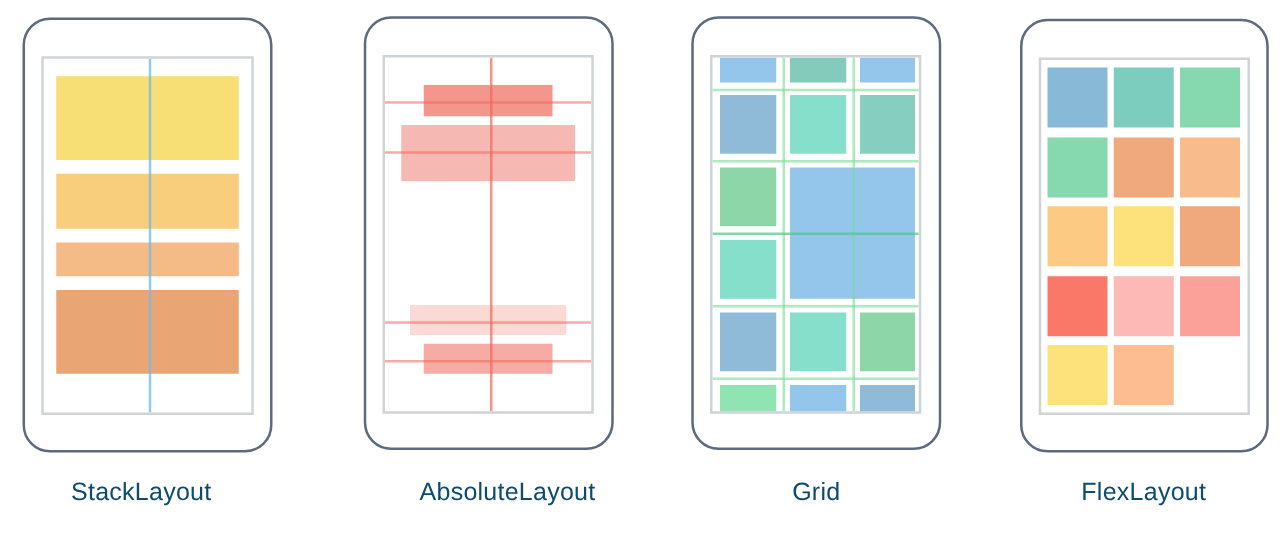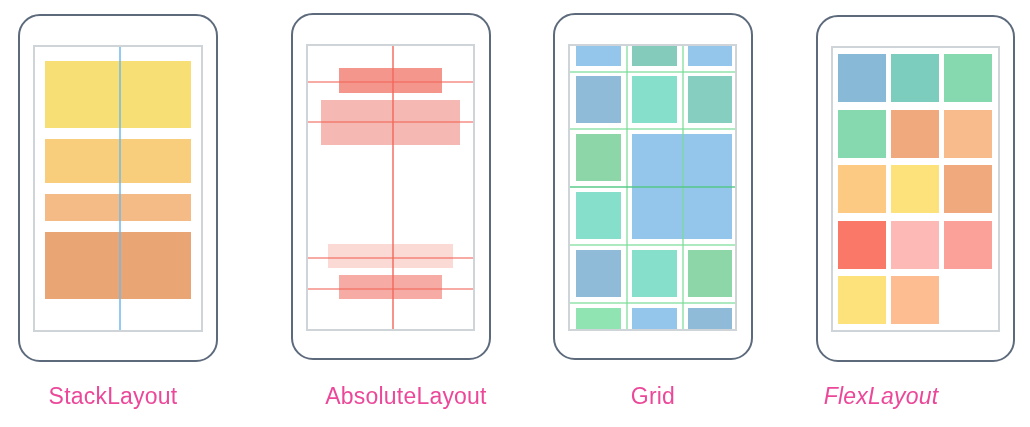--- a/index.html
+++ b/index.html
@@ -2,21 +2,21 @@
 <html><head>
 <meta charset="utf-8">
 <style>
   html, body { margin: 0; padding: 0; background: #ffffff; }
   body { width: 1030px; height: 427px; position: relative; overflow: hidden; font-family: "Liberation Sans", sans-serif; }
   .phone { position: absolute; box-sizing: border-box; border: 2.5px solid #5c6a7c; border-radius: 22px; background: #fff; }
   .screen { position: absolute; box-sizing: border-box; border: 2px solid #cfd4d8; background: #fff; overflow: hidden; }
   .blk { position: absolute; }
   .vline { position: absolute; top: 0; bottom: 0; width: 1.5px; }
   .hline { position: absolute; left: 0; right: 0; height: 1.5px; }
-  .label { position: absolute; width: 200px; text-align: center; font-size: 23px; color: #ec4899; top: 383px; letter-spacing: 0.2px; }
+  .label { position: absolute; width: 200px; text-align: center; font-size: 20px; color: #0c4a6e; top: 383px; letter-spacing: 0.2px; }
 </style>
 </head>
 <body>
 
 <div class="phone" style="left:18px;top:14px;width:200px;height:348px;">
   <div class="screen" style="left:13px;top:29px;width:170px;height:287px;">
     <div class="blk" style="left:10px;top:14px;width:146px;height:67px;background:#f8df75;"></div>
     <div class="blk" style="left:10px;top:92px;width:146px;height:44px;background:#f8cd7c;"></div>
     <div class="blk" style="left:10px;top:147px;width:146px;height:27px;background:#f4bb86;"></div>
     <div class="blk" style="left:10px;top:185px;width:146px;height:67px;background:#e9a674;"></div>
@@ -91,13 +91,13 @@
     <div class="blk" style="left:111px;top:117px;width:48px;height:48px;background:#f0a97c;"></div>
 
     <div class="blk" style="left:5px;top:173px;width:48px;height:48px;background:#fa7868;"></div>
     <div class="blk" style="left:58px;top:173px;width:48px;height:48px;background:#fdb9b5;"></div>
     <div class="blk" style="left:111px;top:173px;width:48px;height:48px;background:#fca19a;"></div>
 
     <div class="blk" style="left:5px;top:228px;width:48px;height:48px;background:#fde17a;"></div>
     <div class="blk" style="left:58px;top:228px;width:48px;height:48px;background:#fdbd90;"></div>
   </div>
 </div>
-<div class="label" style="left:781px;font-style:italic;">FlexLayout</div>
+<div class="label" style="left:815px;">FlexLayout</div>
 
 </body></html>

